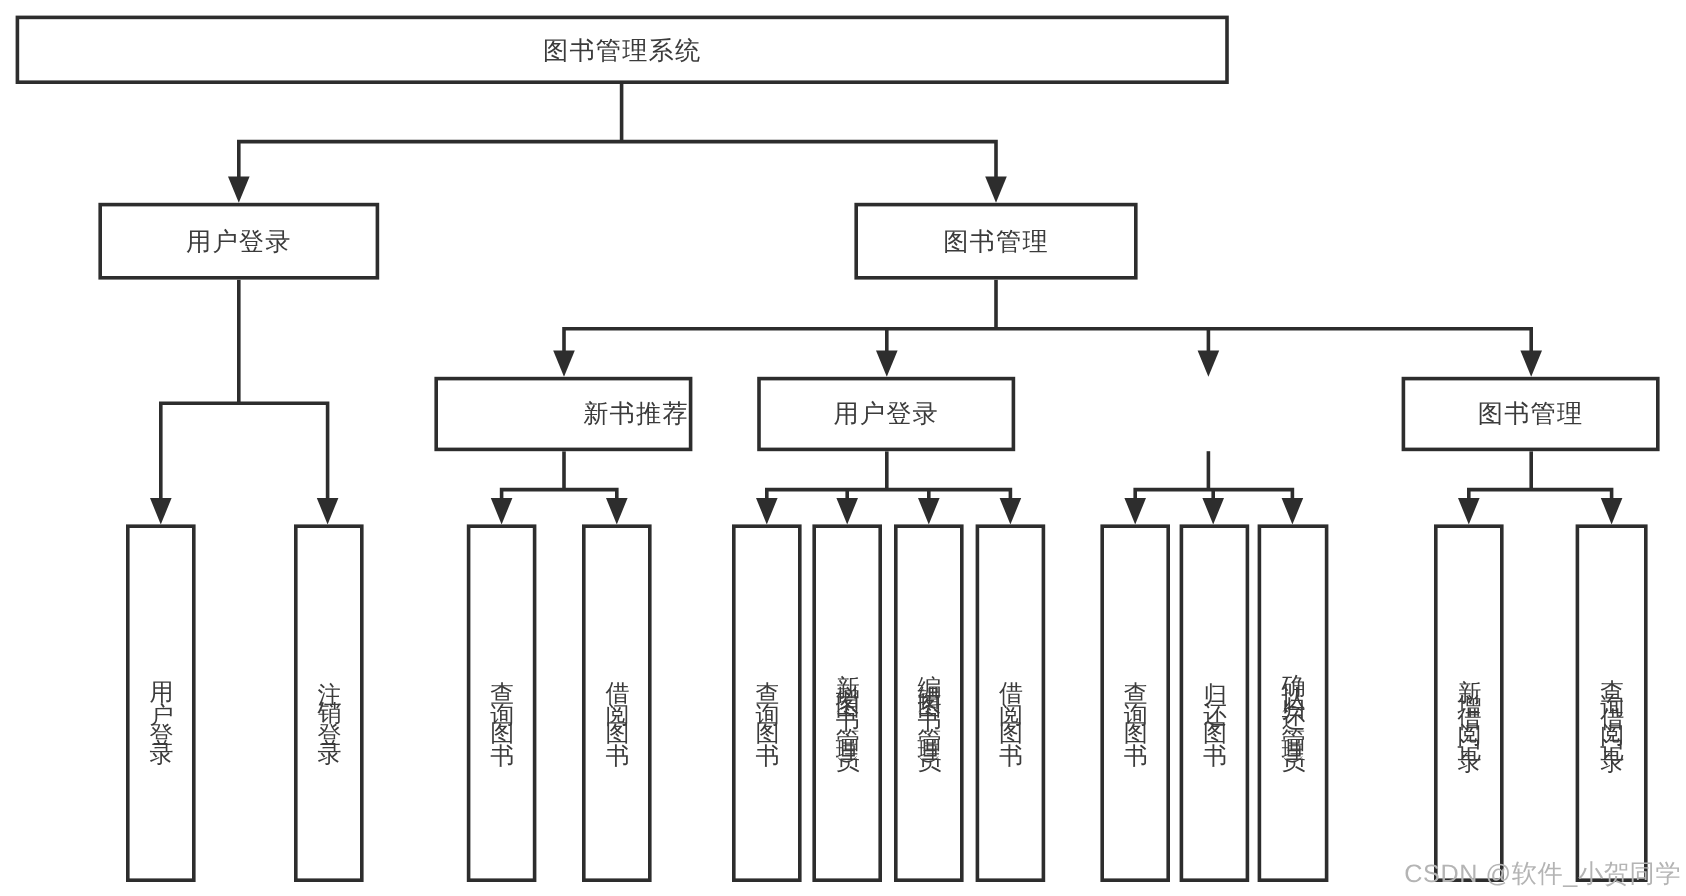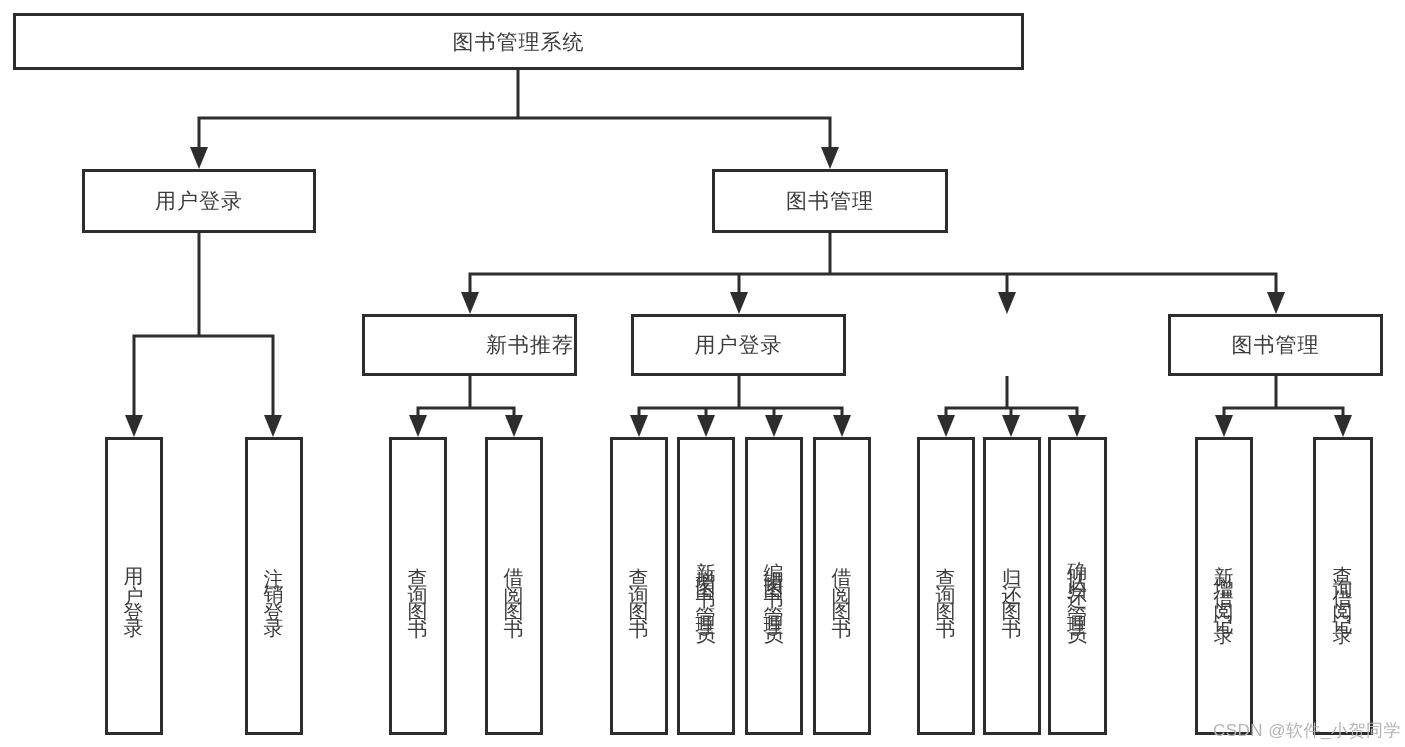--- a/index.html
+++ b/index.html
@@ -16,21 +16,21 @@
   .hbox{font-size:21px;letter-spacing:1px;}
   .vbox span{
     writing-mode:vertical-rl;text-orientation:mixed;font-size:20px;line-height:1;
     display:block;white-space:nowrap;
   }
   .sp4 span{letter-spacing:17px;}
   .sp6 span{letter-spacing:12px;}
   .sp9 span{letter-spacing:9px;}
   .watermark{
     position:absolute;z-index:3;right:4px;bottom:5px;
-    font-size:17px;color:#b4b4b4;letter-spacing:0.5px;white-space:nowrap;
+    font-size:21px;color:#b4b4b4;letter-spacing:0.5px;white-space:nowrap;
   }
 
   
   #root      {left:13px;  top:13px;  width:1011px;height:57px;}
   #userLogin {left:82px;  top:169px; width:234px; height:64px;}
   #bookMgmt  {left:712px; top:169px; width:236px; height:64px;}
   #newBooks  {left:362px; top:314px; width:215px; height:62px;justify-content:flex-end;}
   #bookBorrow{left:631px; top:314px; width:215px; height:62px;}
   #curBorrow {left:900px; top:314px; width:215px; height:62px;}
   #records   {left:1168px;top:314px; width:215px; height:62px;}

